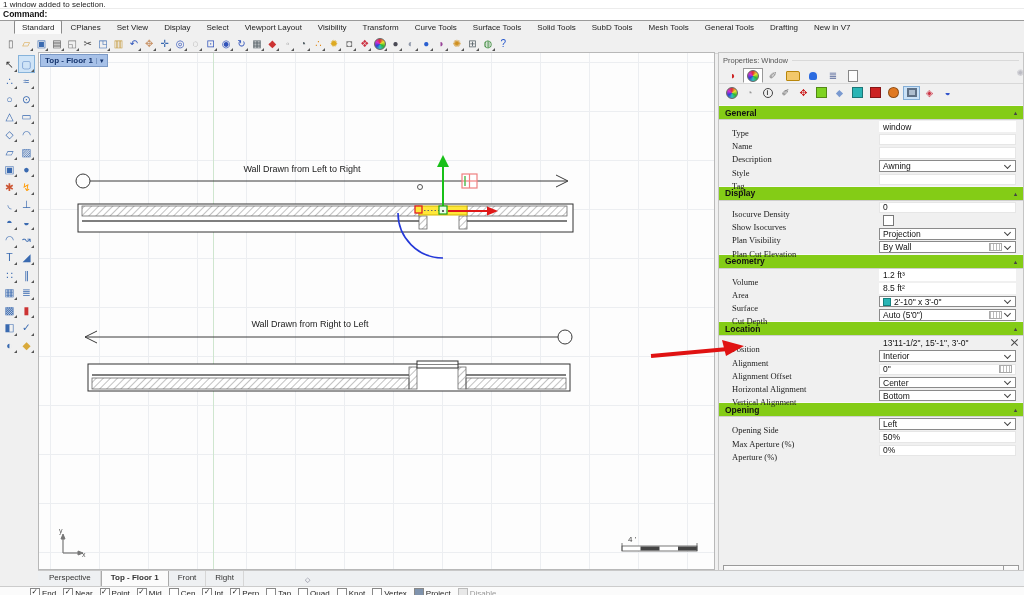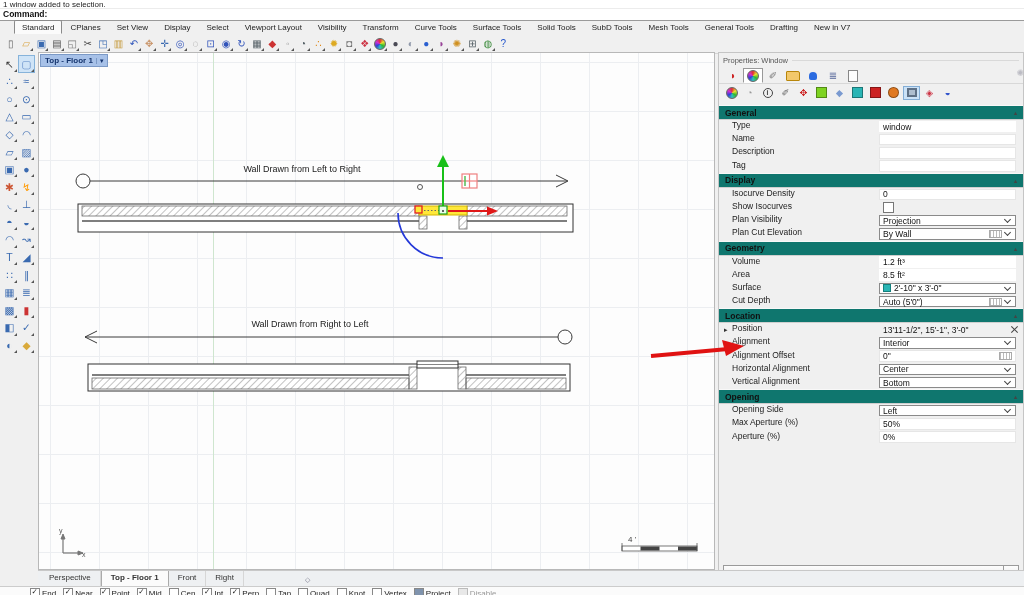--- a/index.html
+++ b/index.html
@@ -50,26 +50,26 @@
   [data-type="colorwheel"] .shape{display:block;width:10px;height:10px;border-radius:50%;border:1px solid #666;
      background:conic-gradient(#e03030,#e8e030,#30b830,#30c0c0,#3040d8,#d030d0,#e03030);}
   [data-type="folder"] .shape{display:block;width:12px;height:8px;background:#f2c86b;border:1px solid #b8860b;border-radius:1px 2px 1px 1px;}
   [data-type="bell"] .shape{display:block;width:8px;height:8px;background:#2b6be0;border-radius:50% 50% 2px 2px;}
   [data-type="page"] .shape{display:block;width:8px;height:10px;background:#fdfdfd;border:1px solid #888;}
   [data-type="swatch"] .shape{display:block;width:9px;height:9px;border:1px solid rgba(0,0,0,.35);}
   [data-type="dot"] .shape{display:block;width:9px;height:9px;border-radius:50%;border:1px solid rgba(0,0,0,.35);}
   [data-type="winframe"] .shape{display:block;width:10px;height:9px;background:#aebecf;border:2px solid #5f7186;box-sizing:border-box;}
   [data-type="info"] .glyph{border:1px solid #444;border-radius:50%;width:8px;height:8px;line-height:8px;font-size:6.5px;text-align:center;font-weight:bold;}
   
-  .sec-h{height:13px;background:#0f766e;border-top:1px solid #f8f8f8;border-bottom:1px solid #cfcfcf;display:flex;align-items:center;
+  .sec-h{height:13px;background:#84cc16;border-top:1px solid #f8f8f8;border-bottom:1px solid #cfcfcf;display:flex;align-items:center;
          font-weight:bold;font-size:8.5px;padding:0 6px;color:#111;cursor:default;}
   .sec-arrow{margin-left:auto;font-size:6px;color:#444;}
   .sec-arrow::before{content:"▴";}
   .prow{position:relative;height:13.2px;font-size:8.5px;}
-  .plabel{position:absolute;left:13px;top:0;color:#222;white-space:nowrap;}
+  .plabel{position:absolute;left:13px;top:8px;color:#222;white-space:nowrap;font-family:Liberation Serif, serif;}
   .expander{position:absolute;left:5px;top:2.5px;font-size:7px;display:none;color:#333;}
   .expander::before{content:"▸";}
   [data-ctrl="position"] .expander{display:block;}
   .pctrl{position:absolute;left:160px;right:7px;top:0.8px;height:11.5px;background:#fff;display:flex;align-items:center;
          font-size:8.5px;color:#111;padding:0 3px;gap:3px;border:1px solid #e6e6e6;box-sizing:border-box;}
   [data-ctrl="text"] .pctrl{border-color:transparent;}
   [data-ctrl^="select"] .pctrl{border:1px solid #8a8a8a;}
   .pvalue{flex:1;overflow:hidden;white-space:nowrap;}
   .sel-arrow{display:none;width:4px;height:4px;border-right:1.2px solid #444;border-bottom:1.2px solid #444;transform:rotate(45deg);margin:-2px 2px 0 0;}
   [data-ctrl^="select"] .sel-arrow{display:block;}
@@ -698,20 +698,31 @@
 
             <span class="plabel">Description</span>
             <span class="pctrl">
 
               <span class="pvalue"></span>
 
             </span>
 
           </div>
 
+          <div class="prow" data-ctrl="select">
+
+            <span class="plabel">Style</span>
+            <span class="pctrl">
+
+              <span class="pvalue">Awning</span>
+
+              <span class="sel-arrow"></span>
+            </span>
+
+          </div>
 
           <div class="prow" data-ctrl="input">
 
             <span class="plabel">Tag</span>
             <span class="pctrl">
 
               <span class="pvalue"></span>
 
             </span>
 

